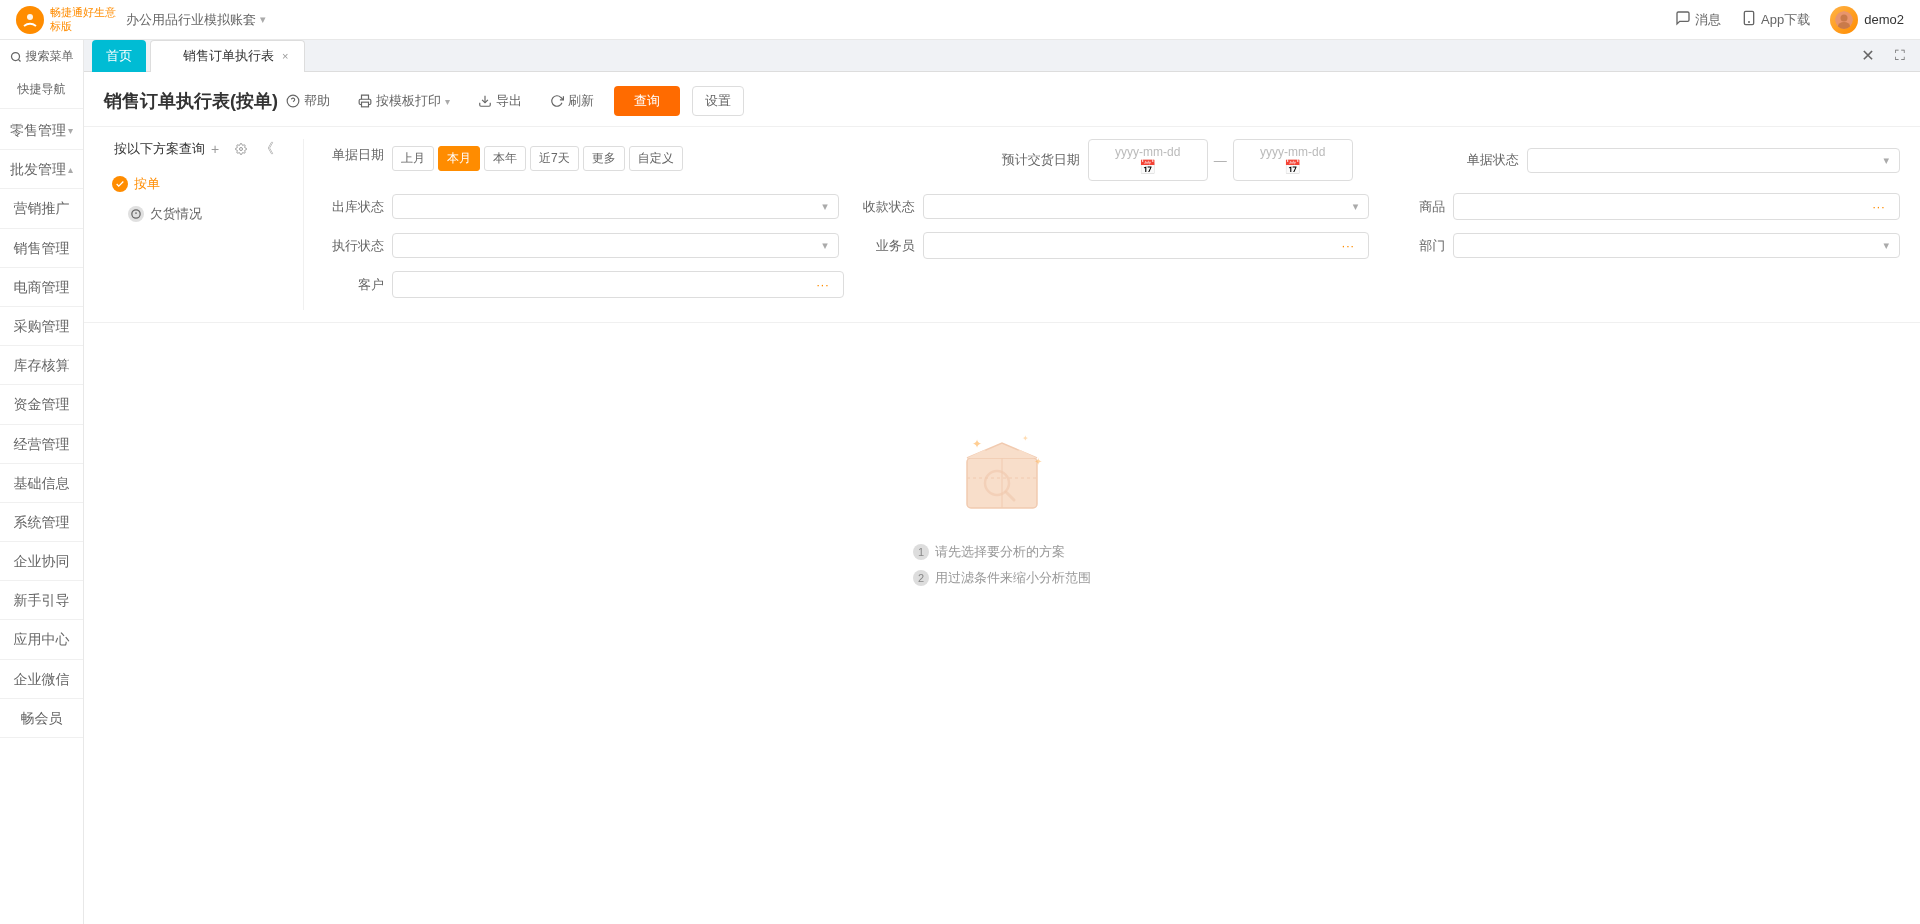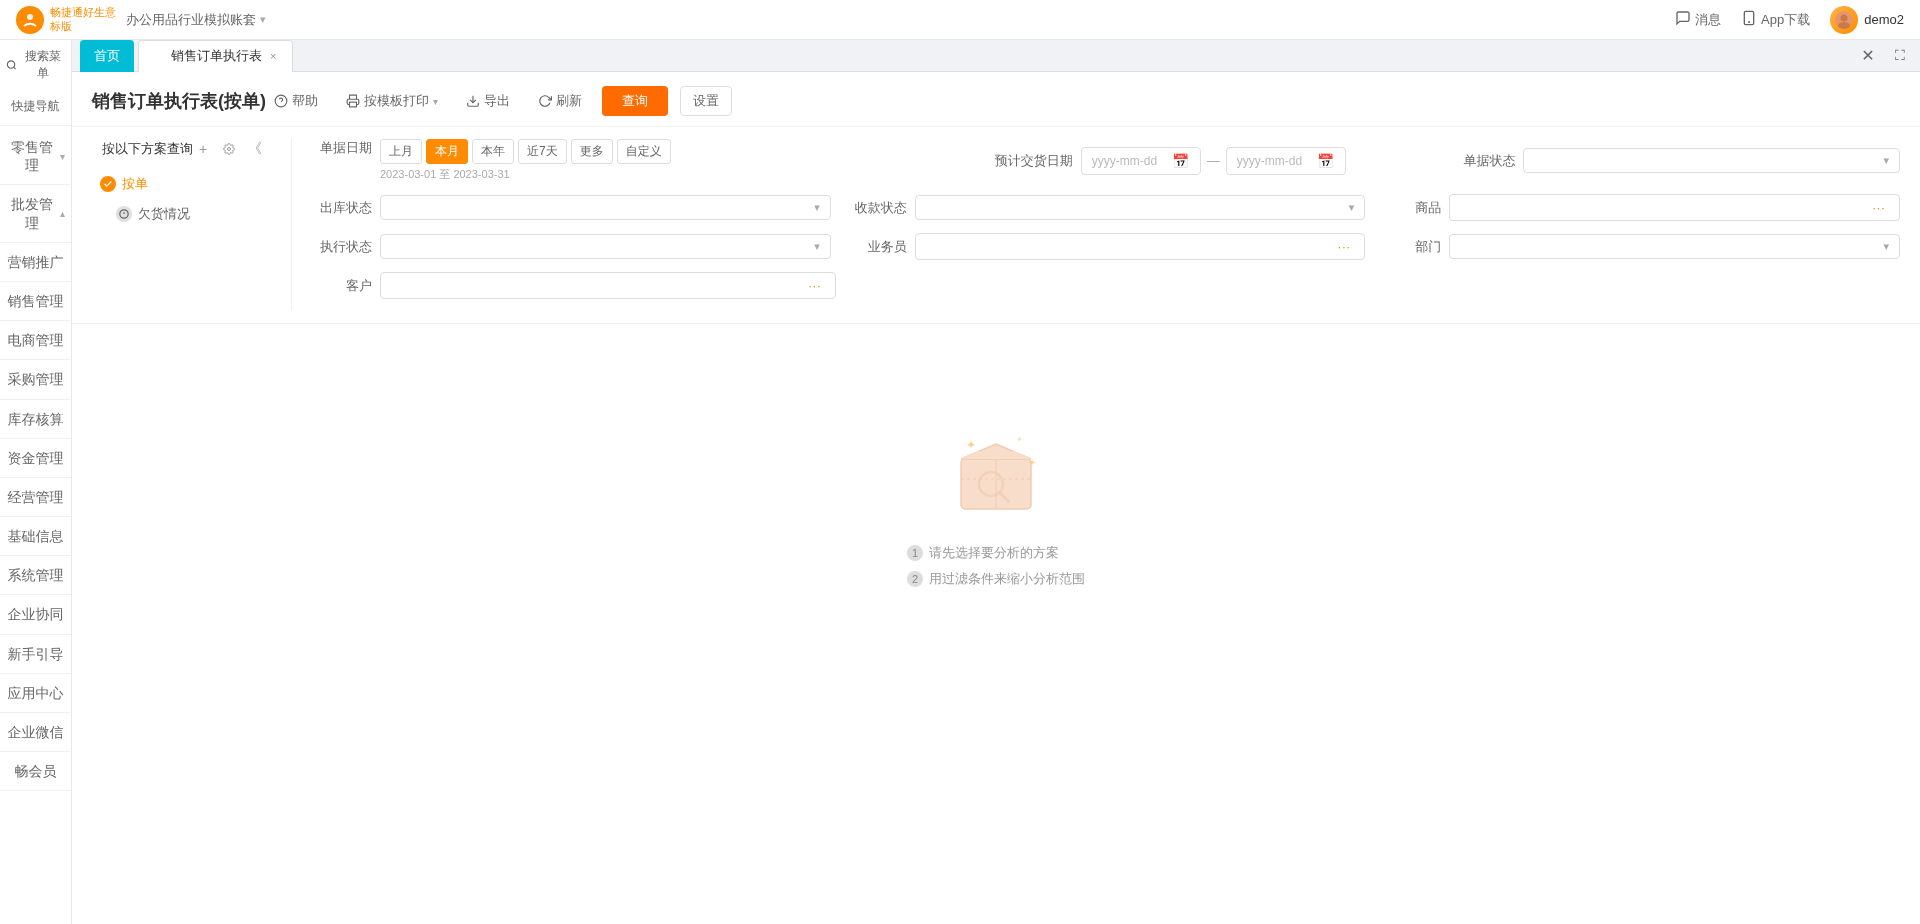--- a/index.html
+++ b/index.html
@@ -83,21 +83,21 @@
 
     
     .main-container {
       display: flex;
       flex: 1;
       overflow: hidden;
     }
 
     
     .sidebar {
-      width: 72px;
+      width: 84px;
       background: #fff;
       border-right: 1px solid #e8e8e8;
       display: flex;
       flex-direction: column;
       overflow-y: auto;
       flex-shrink: 0;
     }
     .sidebar-item {
       display: flex;
       flex-direction: column;
@@ -387,20 +387,21 @@
       border: 1px solid #ddd;
       border-radius: 4px;
       padding: 5px 10px;
       font-size: 12px;
       width: 120px;
       color: #bbb;
       outline: none;
       display: flex;
       align-items: center;
       justify-content: space-between;
+      flex-direction: column;
     }
     .date-sep { color: #aaa; }
     .date-icon { color: #ff8c00; font-size: 14px; }
     .quick-date-btns {
       display: flex;
       gap: 4px;
       margin-right: 8px;
     }
     .quick-date-btn {
       padding: 3px 8px;
@@ -709,21 +710,20 @@
                 <div style="display:flex;align-items:center;gap:4px;margin-bottom:3px;">
                   <div class="quick-date-btns">
                     <div class="quick-date-btn">上月</div>
                     <div class="quick-date-btn active">本月</div>
                     <div class="quick-date-btn">本年</div>
                     <div class="quick-date-btn">近7天</div>
                     <div class="quick-date-btn">更多</div>
                     <div class="quick-date-btn">自定义</div>
                   </div>
                 </div>
-                <div style="font-size:11px;color:#aaa;">2023-03-01 至 2023-03-31</div>
               </div>
             </div>
 
             <div class="filter-item">
               <span class="filter-label">预计交货日期</span>
               <div class="date-range">
                 <div class="date-input">
                   <span style="color:#bbb;font-size:12px;">yyyy-mm-dd</span>
                   <span class="date-icon">📅</span>
                 </div>

